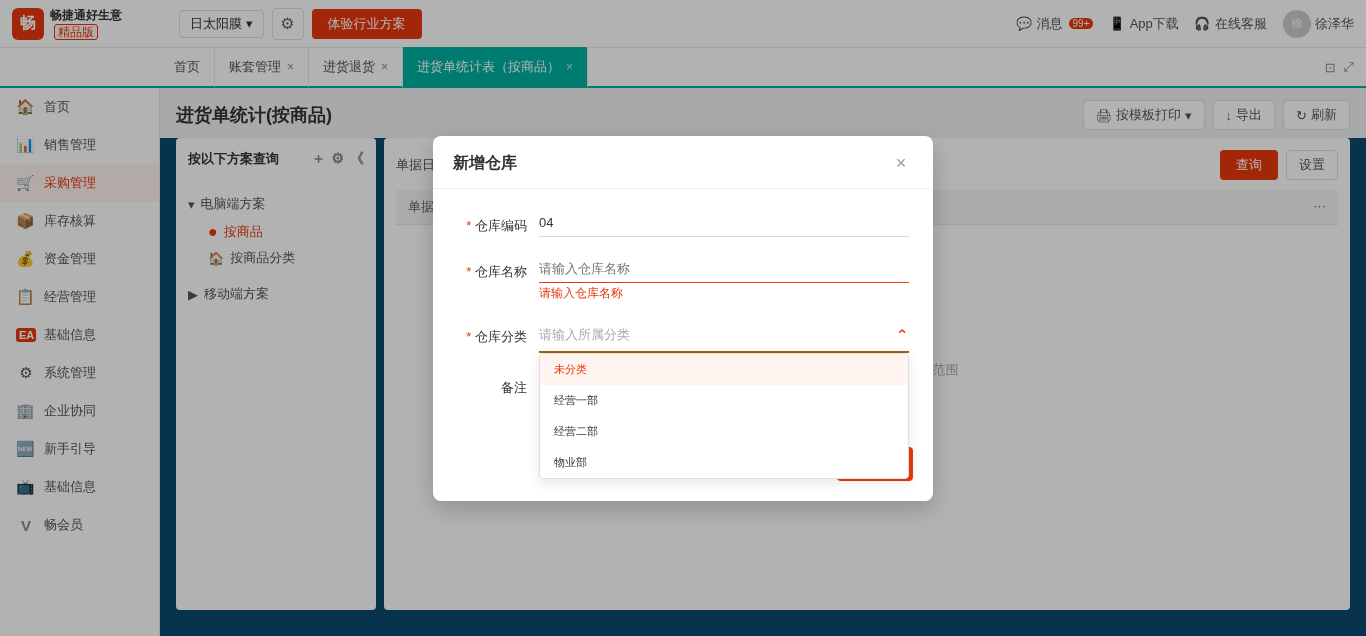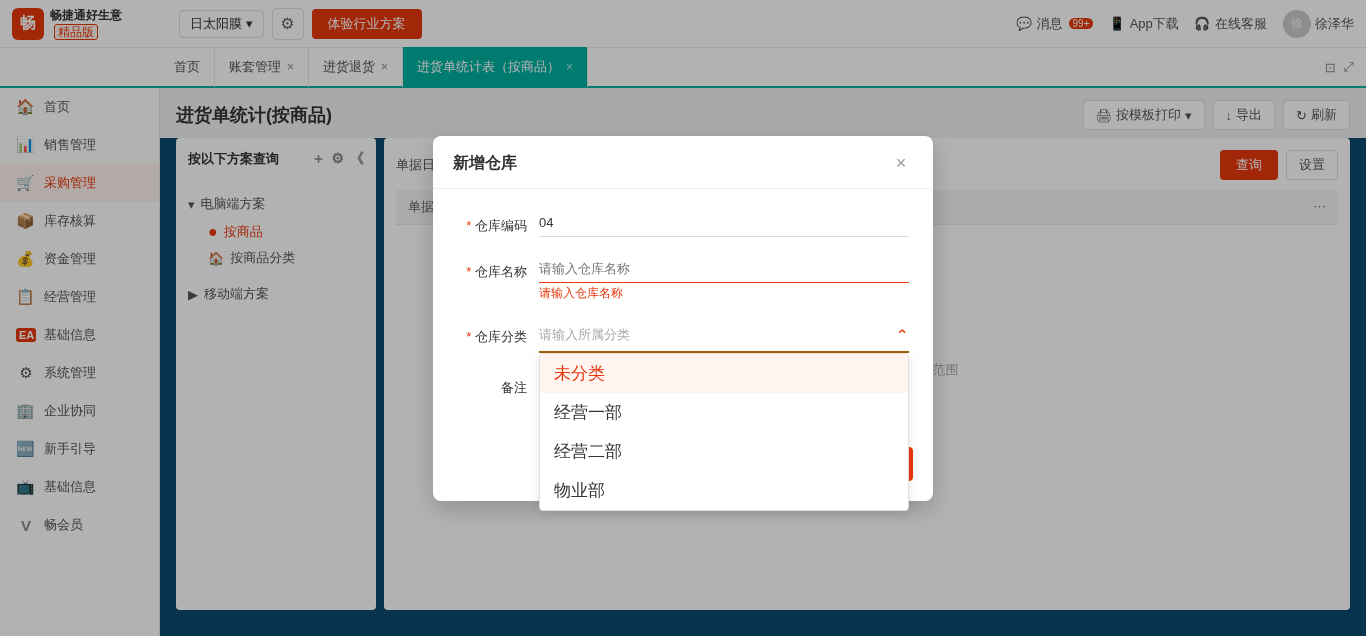--- a/index.html
+++ b/index.html
@@ -236,21 +236,21 @@
       left: 0;
       right: 0;
       background: #fff;
       border: 1px solid #e0e0e0;
       border-radius: 4px;
       box-shadow: 0 4px 12px rgba(0,0,0,0.1);
       z-index: 200;
     }
     .dropdown-item {
       padding: 8px 14px;
-      cursor: pointer; font-size: 17px; color: #333;
+      cursor: pointer; font-size: 11px; color: #333;
     }
     .dropdown-item.selected { background: #fff4f0; color: #e8380d; }
 
     .dialog-footer {
       display: flex; justify-content: flex-end;
       padding: 10px 20px 20px; gap: 10px;
     }
     .btn-save {
       background: #e8380d; color: #fff;
       border: none; border-radius: 4px;

